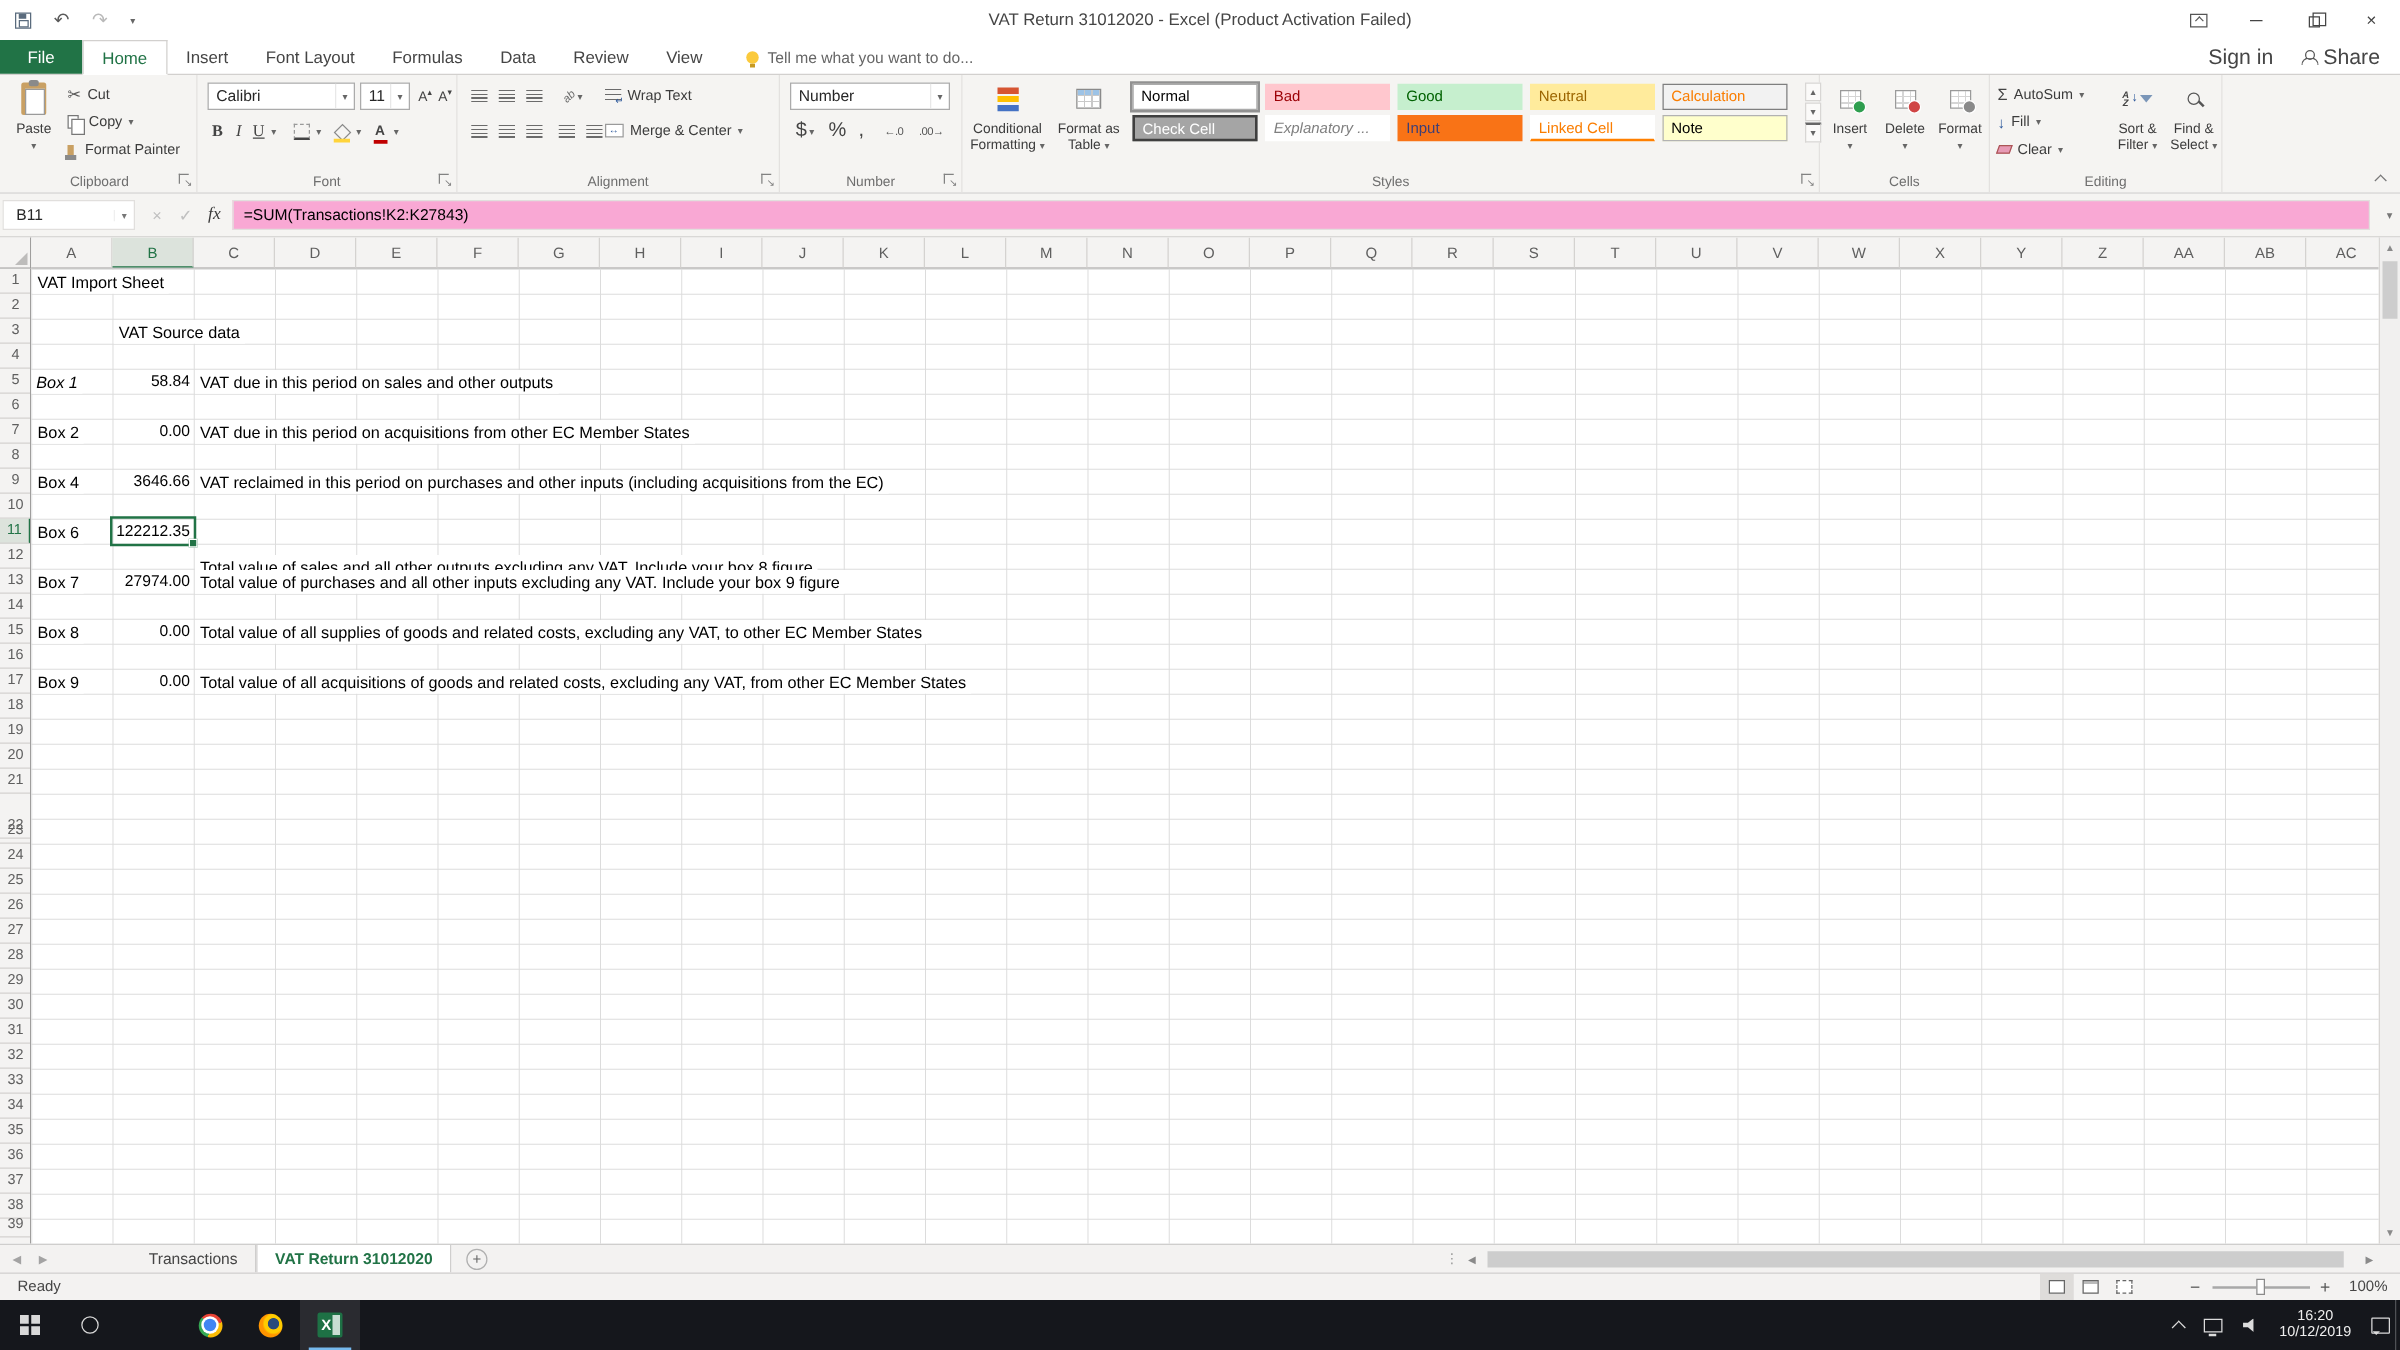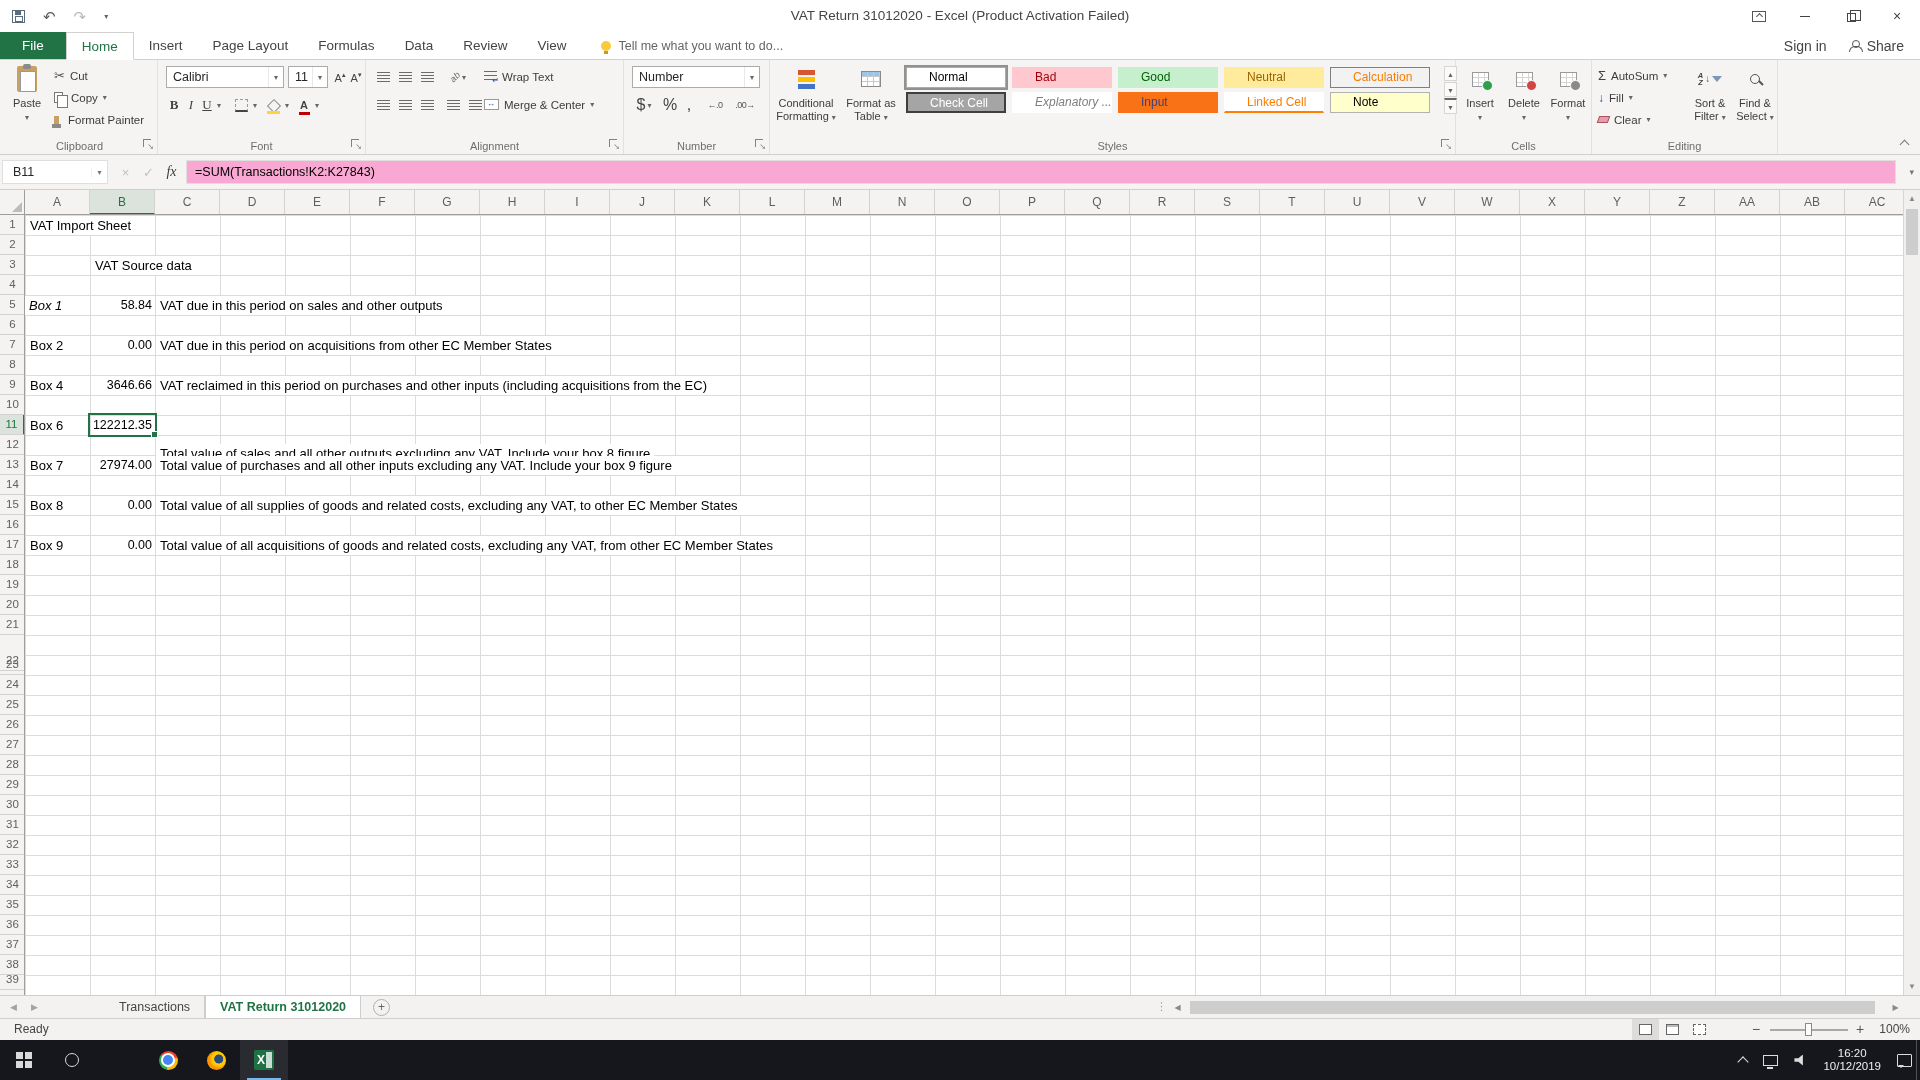--- a/index.html
+++ b/index.html
@@ -26,21 +26,21 @@
 .ic-restore::before{content:"";position:absolute;left:2px;top:-4px;width:9px;height:9px;border:1px solid #454545}
 
 
 .ribtabs{position:absolute;left:0;top:32px;width:1920px;height:28px;background:#fff;border-bottom:1px solid var(--line);display:flex;align-items:stretch}
 .filetab{background:var(--green);color:#fff;padding:0 22px;display:flex;align-items:center;font-size:13.5px}
 .rtab{padding:0 15px;display:flex;align-items:center;font-size:13.5px;color:#454545;position:relative}
 .rtab.active{background:#fff;color:var(--green);border:1px solid var(--line);border-bottom-color:#fff;margin-bottom:-1px;z-index:2}
 .tellme{display:flex;align-items:center;gap:7px;margin-left:20px;color:#666;font-size:12.5px}
 .ic-bulb{width:10px;height:10px;border-radius:50%;background:#fbca3c;position:relative}
 .ic-bulb::after{content:"";position:absolute;left:3px;bottom:-3px;width:4px;height:3px;background:#c79a22}
-.ribtabs-right{margin-left:auto;display:flex;align-items:center;gap:22px;padding-right:16px;color:#454545;font-size:14px}
+.ribtabs-right{margin-left:auto;display:flex;align-items:center;gap:22px;padding-right:16px;color:#454545;font-size:17px}
 .ic-person{position:relative;width:12px;height:12px}
 .ic-person::before{content:"";position:absolute;left:3px;top:0;width:6px;height:6px;border-radius:50%;border:1.3px solid #555}
 .ic-person::after{content:"";position:absolute;left:0;bottom:0;width:12px;height:5px;border:1.3px solid #555;border-bottom:none;border-radius:6px 6px 0 0}
 
 
 .ribbon{position:absolute;left:0;top:60px;width:1920px;height:95px;background:var(--ribbon-bg);border-bottom:1px solid #cfcecd}
 .rgroup{position:absolute;top:0;height:94px;border-right:1px solid #e3e1df}
 .glabel{position:absolute;left:0;right:0;bottom:2px;text-align:center;font-size:11px;color:#6e6e6e}
 .launch{position:absolute;right:3px;bottom:4px;width:11px;height:11px}
 .launch::before{content:"";position:absolute;left:0;top:0;width:7px;height:7px;border-left:1px solid #828282;border-top:1px solid #828282}
@@ -82,21 +82,21 @@
 .ic-wrap::after{content:"\21B5";position:absolute;right:-2px;bottom:-3px;font-size:8px;color:#2b579a}
 .ic-merge{position:relative;width:15px;height:11px;border:1px solid #9a9a9a;background:#fff}
 .ic-merge::after{content:"\2194";position:absolute;left:2px;top:-1px;font-size:8px;color:#2b579a}
 
 .ic-dec{font-size:9px;color:#555;letter-spacing:-0.5px}
 
 .ic-cf{width:17px;height:19px;background:linear-gradient(to bottom,#d65532 0 5px,transparent 5px 7px,#ffc000 7px 12px,transparent 12px 14px,#4472c4 14px 19px)}
 .ic-ft{width:20px;height:16px;border:1px solid #8a8a8a;background:linear-gradient(to bottom,#9dc3e6 0 4px,#fff 4px);position:relative}
 .ic-ft::after{content:"";position:absolute;inset:0;background:repeating-linear-gradient(to right,transparent 0 5px,#c9c9c9 5px 6px),repeating-linear-gradient(to bottom,transparent 0 4px,#c9c9c9 4px 5px)}
 .gallery{position:absolute;left:136px;top:0;width:534px;height:60px}
-.chip{position:absolute;width:100px;height:21px;line-height:19px;font-size:12px;padding-left:22px;border:1px solid transparent;white-space:nowrap;overflow:hidden}
+.chip{position:absolute;width:100px;height:21px;line-height:19px;font-size:12px;padding-left:6px;border:1px solid transparent;white-space:nowrap;overflow:hidden}
 .chip.selchip{outline:2px solid #919191}
 .garr{position:absolute;left:674px;top:6px;width:13px;text-align:center}
 .garr span{display:block;font-size:7px;color:#666;height:15px;line-height:15px;border:1px solid #d8d6d4;background:#fbfaf9;margin-bottom:1px}
 .garr span.more{border-top:2px solid #666;height:16px}
 
 .ic-cellbox{position:relative;width:17px;height:15px;border:1px solid #9a9a9a;background:repeating-linear-gradient(to right,transparent 0 5px,#d5d5d5 5px 6px),repeating-linear-gradient(to bottom,transparent 0 4px,#d5d5d5 4px 5px),#fff}
 .ic-cellbox::after{content:"";position:absolute;right:-5px;bottom:-5px;width:9px;height:9px;border-radius:50%;border:1px solid #fff}
 .ic-cellbox.ins::after{background:#2e9e4f}
 .ic-cellbox.del::after{background:#d04545}
 .ic-cellbox.fmt::after{background:#8a8a8a}
@@ -218,21 +218,21 @@
         </div>
       <div class="winbtn">×</div>
     </div>
   </div>
 
   <div class="ribtabs">
     <div class="filetab">File</div>
     <div style="display:flex">
         <div class="rtab active">Home</div>
         <div class="rtab">Insert</div>
-        <div class="rtab">Page Layout</div>
+        <div class="rtab">Font Layout</div>
         <div class="rtab">Formulas</div>
         <div class="rtab">Data</div>
         <div class="rtab">Review</div>
         <div class="rtab">View</div>
       </div>
     <div class="tellme">
       <span class="ic-bulb"></span>
       <span>Tell me what you want to do...</span>
     </div>
     <div class="ribtabs-right">

